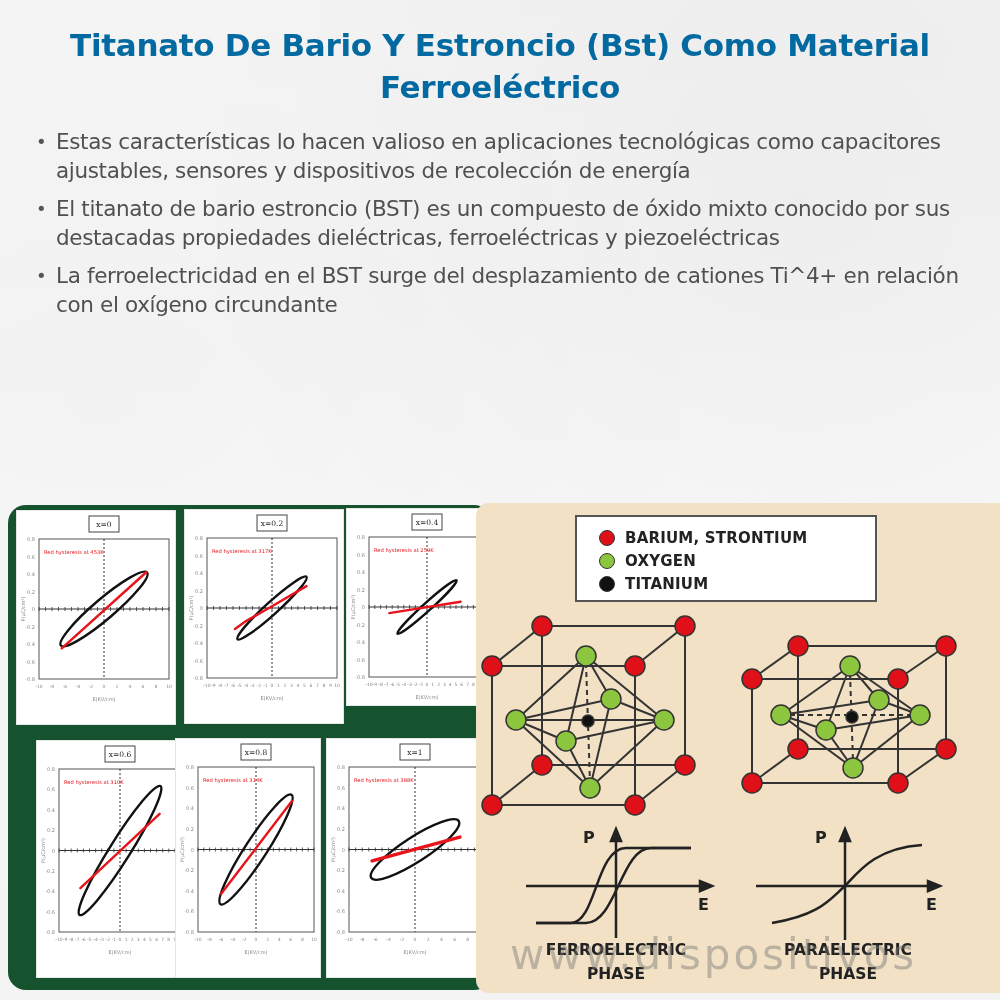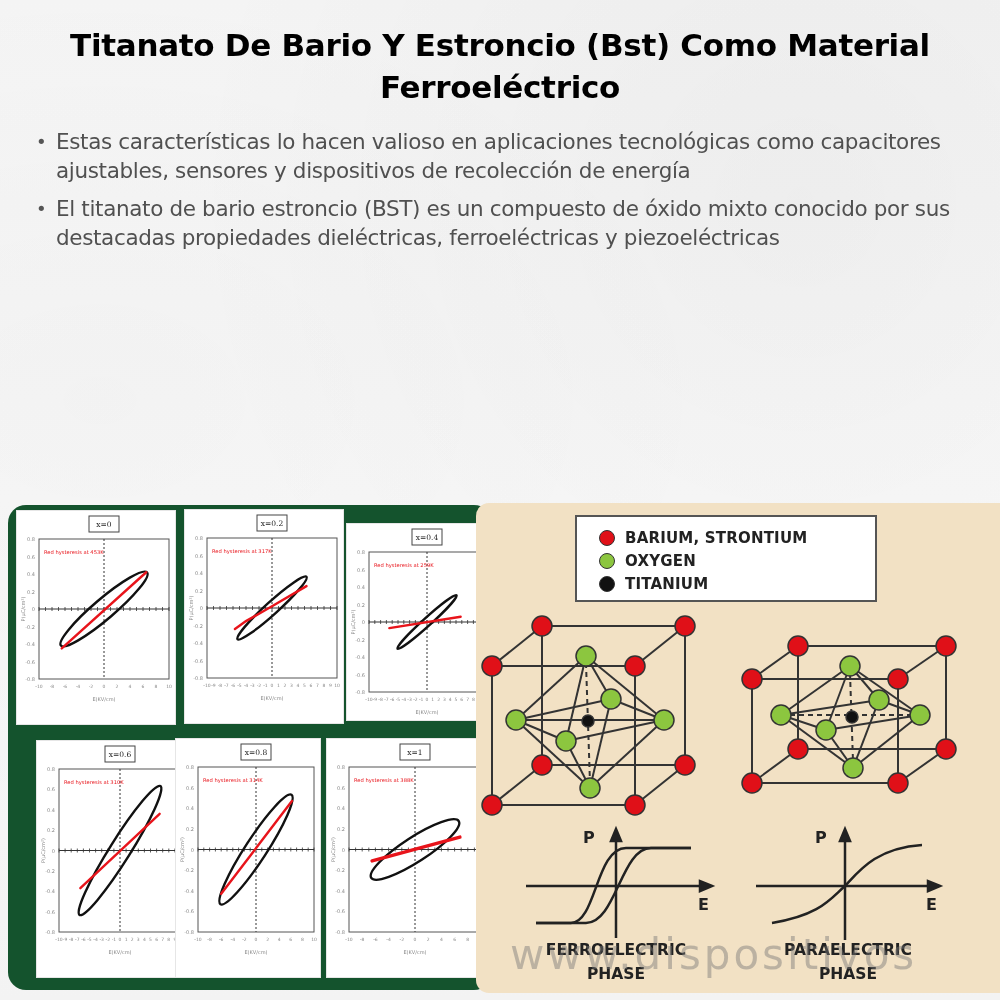--- a/index.html
+++ b/index.html
@@ -15,21 +15,21 @@
     background:
       radial-gradient(ellipse at 80% 20%, rgba(0,0,0,0.035), transparent 55%),
       radial-gradient(ellipse at 10% 40%, rgba(0,0,0,0.025), transparent 50%),
       linear-gradient(180deg, #f4f4f4 0%, #f9f9f9 50%, #f3f3f3 100%);
     pointer-events: none;
   }
   .title {
     position: absolute; left: 60px; top: 24px; width: 880px;
     text-align: center;
     font-size: 31px; line-height: 42px;
-    color: #000000;
+    color: #0369a1;
     letter-spacing: -0.3px;
     font-family: "DejaVu Sans", sans-serif;
   }
   .bullets {
     position: absolute; left: 34px; top: 128px; width: 940px;
     list-style: none;
   }
   .bullets li {
     position: relative;
     padding-left: 22px;
@@ -100,20 +100,21 @@
 </head>
 <body>
 
 <div class="bg-texture"></div>
 
 <h1 class="title">Titanato De Bario Y Estroncio (Bst) Como Material Ferroeléctrico</h1>
 
 <ul class="bullets">
   <li>Estas características lo hacen valioso en aplicaciones tecnológicas como capacitores ajustables, sensores y dispositivos de recolección de energía</li>
   <li>El titanato de bario estroncio (BST) es un compuesto de óxido mixto conocido por sus destacadas propiedades dieléctricas, ferroeléctricas y piezoeléctricas</li>
+  <li>La ferroelectricidad en el BST surge del desplazamiento de cationes Ti^4+ en relación con el oxígeno circundante</li>
 </ul>
 
 <div class="chart-panel">
   <div id="charts-host">
       <div class="chart-card" style="left: 8px; top: 5px; width: 160px; height: 215px;">
         <svg width="160" height="215">
           <rect x="22" y="28" width="130" height="140" fill="#fff" stroke="#555" stroke-width="1"></rect>
           <line x1="22" y1="98" x2="152" y2="98" stroke="#333" stroke-width="1.2"></line>
           <line x1="87" y1="28" x2="87" y2="168" stroke="#333" stroke-width="1" stroke-dasharray="2,2"></line>
           <line x1="22" y1="96" x2="22" y2="100" stroke="#333" stroke-width="0.8"></line>
@@ -224,21 +225,21 @@
           <text x="152" y="177" font-size="4.5" fill="#888" text-anchor="middle" font-family="DejaVu Sans, sans-serif">10</text>
           <text x="87" y="190" font-size="5" fill="#888" text-anchor="middle" font-family="DejaVu Sans, sans-serif">E(KV/cm)</text>
           <text x="8" y="98" font-size="5" fill="#888" text-anchor="middle" font-family="DejaVu Sans, sans-serif" transform="rotate(-90 8 98)">P(μC/cm²)</text>
           <rect x="72" y="5" width="30" height="16" fill="#fff" stroke="#444" stroke-width="1"></rect>
           <text x="87" y="16" font-size="7.5" fill="#222" text-anchor="middle" font-family="DejaVu Serif, serif">x=0.2</text>
           <text x="27" y="43" font-size="5.2" fill="#e8141b" font-family="DejaVu Sans, sans-serif">Red hysteresis at 317K</text>
           <ellipse cx="87" cy="98" rx="46.522854407806925" ry="6.160020782213852" fill="none" stroke="#111111" stroke-width="2.4" transform="rotate(-42.178625673293894 87 98)"></ellipse>
           <polyline points="49.95,119 61,111.125 87,96.25 121.45,76.125" fill="none" stroke="#e8141b" stroke-width="2.4" stroke-linecap="round"></polyline>
         </svg>
       </div>
-      <div class="chart-card" style="left: 338px; top: 18px; width: 146px; height: 198px;">
+      <div class="chart-card" style="left: 338px; top: 3px; width: 146px; height: 198px;">
         <svg width="146" height="215">
           <rect x="22" y="28" width="116" height="140" fill="#fff" stroke="#555" stroke-width="1"></rect>
           <line x1="22" y1="98" x2="138" y2="98" stroke="#333" stroke-width="1.2"></line>
           <line x1="80" y1="28" x2="80" y2="168" stroke="#333" stroke-width="1" stroke-dasharray="2,2"></line>
           <line x1="22" y1="96" x2="22" y2="100" stroke="#333" stroke-width="0.8"></line>
           <line x1="27.8" y1="96" x2="27.8" y2="100" stroke="#333" stroke-width="0.8"></line>
           <line x1="33.6" y1="96" x2="33.6" y2="100" stroke="#333" stroke-width="0.8"></line>
           <line x1="39.4" y1="96" x2="39.4" y2="100" stroke="#333" stroke-width="0.8"></line>
           <line x1="45.2" y1="96" x2="45.2" y2="100" stroke="#333" stroke-width="0.8"></line>
           <line x1="51" y1="96" x2="51" y2="100" stroke="#333" stroke-width="0.8"></line>

